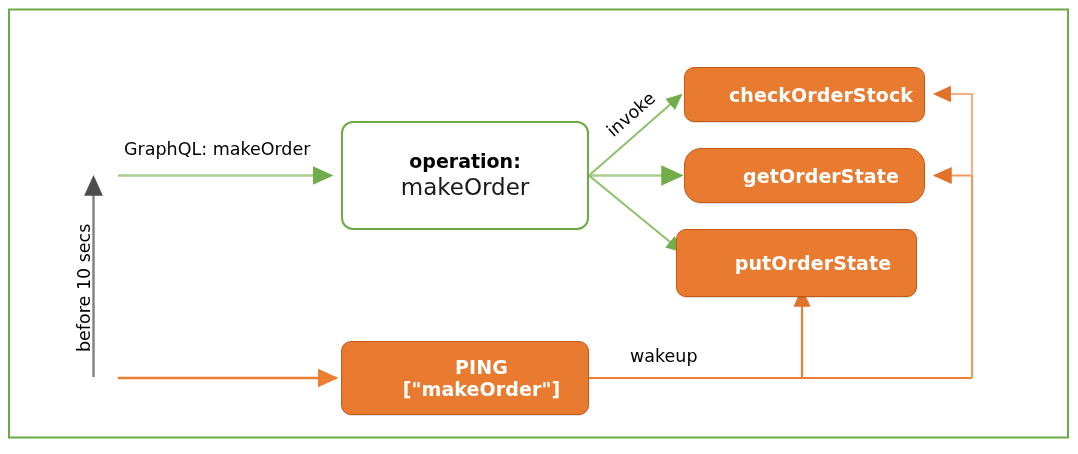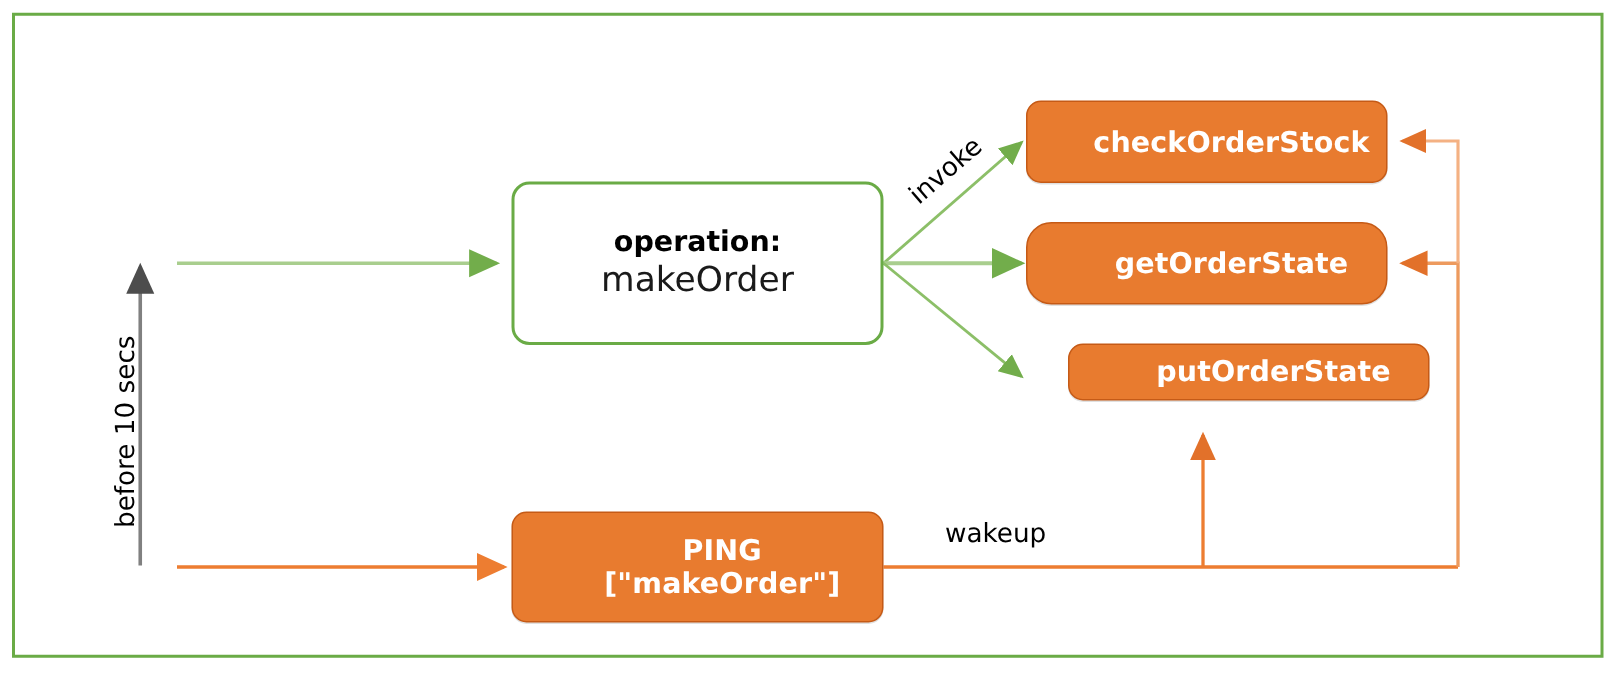--- a/index.html
+++ b/index.html
@@ -113,20 +113,21 @@
     <path d="M 589 378 L 972 378" fill="none" stroke="#ED7D31" stroke-width="2.2"></path>
     <path d="M 802 378 L 802 290" fill="none" stroke="#ED7D31" stroke-width="2.2" marker-end="url(#arrow-orange-dk)"></path>
 
     <path d="M 972 378 L 972 175.5 L 935 175.5" fill="none" stroke="#ED9A5E" stroke-width="2.2" marker-end="url(#arrow-orange-dk)"></path>
 
     <path d="M 972 175.5 L 972 94 L 935 94" fill="none" stroke="#F4B183" stroke-width="2.1" marker-end="url(#arrow-orange-dk)"></path>
   </svg>
 
   <div class="edge-label-rot" style="left:76px; top:352px; transform: rotate(-90deg); font-size:17.5px;">before 10 secs</div>
 
+  <div class="edge-label" style="left:124px; top:141px;">GraphQL: makeOrder</div>
 
 
   <div class="edge-label-rot" style="left:604px; top:127px; transform: rotate(-41deg);">invoke</div>
 
   <div class="edge-label" style="left:630px; top:348px;">wakeup</div>
 
   <div class="node node-green" style="left:341px; top:121px; width:248px; height:109px;">
     <div class="op-title">operation:</div>
     <div class="op-sub">makeOrder</div>
   </div>
@@ -136,17 +137,17 @@
   </div>
 
   <div class="node node-orange" style="left:684px; top:67px; width:241px; height:55px;">
     <span>checkOrderStock</span>
   </div>
 
   <div class="node node-orange" style="left:684px; top:148px; width:241px; height:55px;border-radius:17px;">
     <span>getOrderState</span>
   </div>
 
-  <div class="node node-orange" style="left:712px; top:229px; width:241px; height:38px;">
+  <div class="node node-orange" style="left:676px; top:229px; width:241px; height:68px;">
     <span>putOrderState</span>
   </div>
 
 </div>
 
 </body></html>

